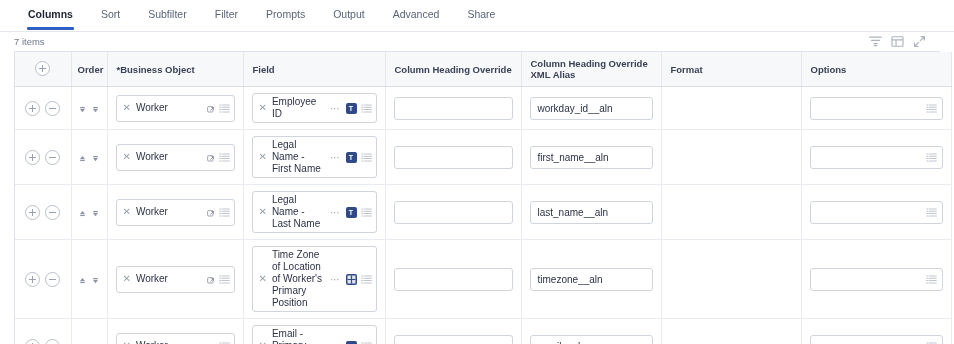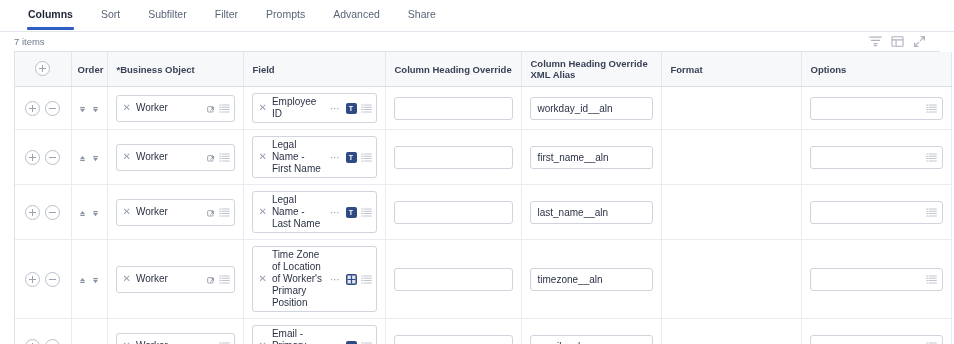--- a/index.html
+++ b/index.html
@@ -101,20 +101,21 @@
 </style>
 </head>
 <body>
 
 <div class="tabbar" id="tabbar">
     <div class="tab active">Columns</div>
     <div class="tab">Sort</div>
     <div class="tab">Subfilter</div>
     <div class="tab">Filter</div>
     <div class="tab">Prompts</div>
+    <div class="tab">Output</div>
     <div class="tab">Advanced</div>
     <div class="tab">Share</div>
   </div>
 
 <div class="itemsbar">
   <div class="items-count">7 items</div>
   <div class="toolicons">
     <span class="ti">
       <svg viewBox="0 0 16 16" width="13" height="13">
           <path d="M1 2.5h14M3 6.5h10M6 10.5h4M6.5 13h3" stroke="#7d8596" stroke-width="1.5" fill="none" stroke-linecap="round"></path>

